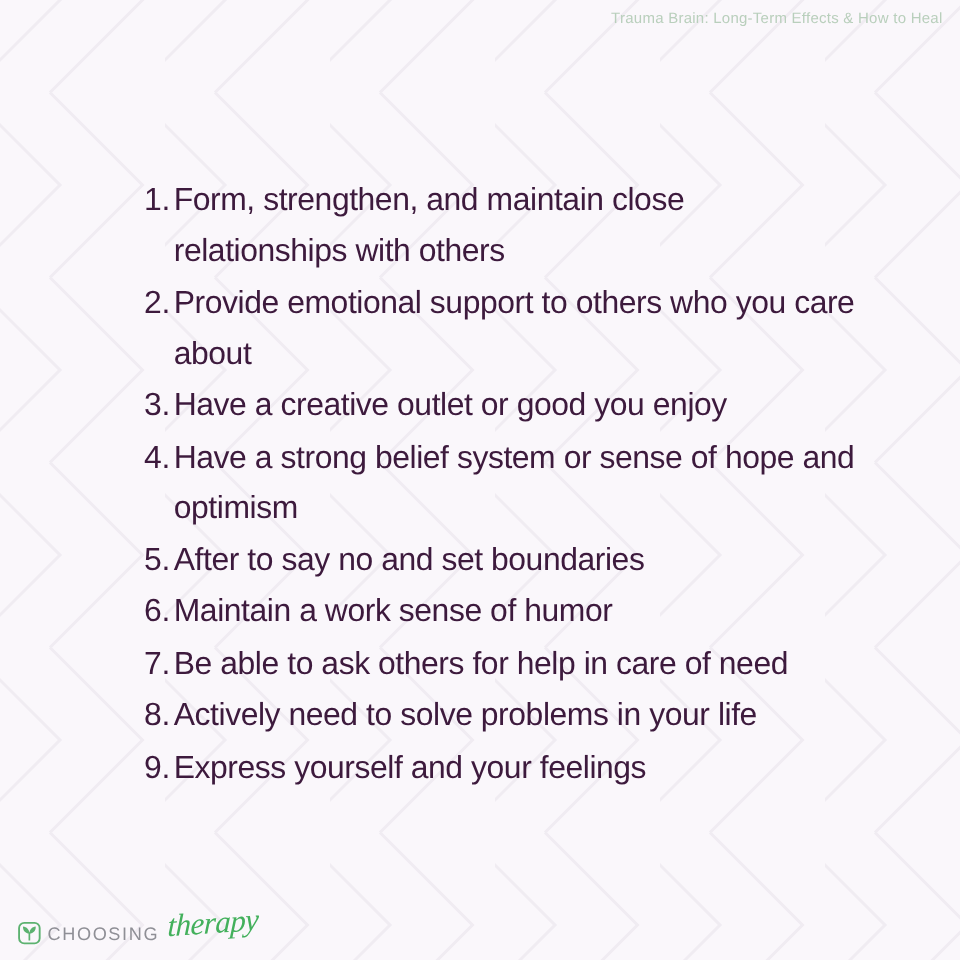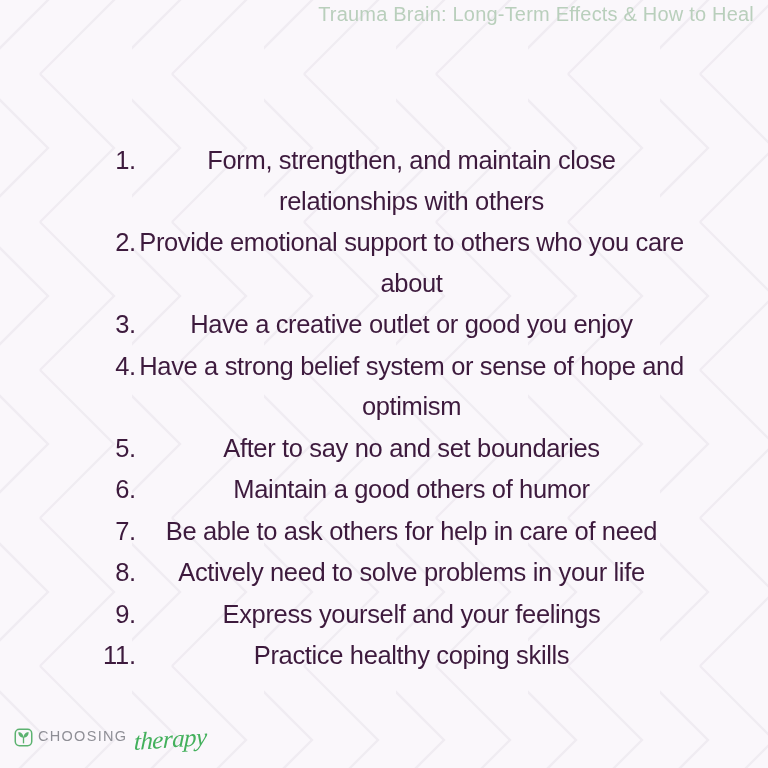--- a/index.html
+++ b/index.html
@@ -42,21 +42,21 @@
     height: 28px;
     z-index: 2;
     display: flex;
     align-items: center;
     justify-content: flex-end;
     padding-right: 14px;
     box-sizing: border-box;
   }
   #header-title {
     font-family: "Liberation Sans", sans-serif;
-    font-size: 20px;
+    font-size: 12px;
     letter-spacing: 0.2px;
     color: #b9cfbc;
     white-space: nowrap;
   }
 
   
   #title-wrap {
     position: absolute;
     top: 68px;
     left: 0;
@@ -109,31 +109,30 @@
     letter-spacing: -0.2px;
   }
   .step-text {
     flex: 1 1 auto;
     font-family: "Liberation Sans", sans-serif;
     font-size: 25.5px;
     line-height: 40.5px;
     color: #3d1a3d;
     letter-spacing: -0.35px;
     max-width: 545px;
-    text-align: center;
   }
 
   
   #logo {
     position: absolute;
     left: 14px;
     bottom: 12px;
     z-index: 2;
     display: flex;
-    align-items: flex-start;
+    align-items: flex-end;
     gap: 5px;
   }
   #logo-mark {
     width: 19px;
     height: 19px;
     display: block;
   }
   #logo-choosing {
     font-family: "Liberation Sans", sans-serif;
     font-size: 14.5px;
@@ -194,37 +193,33 @@
         <li class="step-row">
           <span class="step-num">4.</span>
           <span class="step-text">Have a strong belief system or sense of hope and optimism</span>
         </li>
         <li class="step-row">
           <span class="step-num">5.</span>
           <span class="step-text">After to say no and set boundaries</span>
         </li>
         <li class="step-row">
           <span class="step-num">6.</span>
-          <span class="step-text">Maintain a good others of humor</span>
+          <span class="step-text">Maintain a work sense of humor</span>
         </li>
         <li class="step-row">
           <span class="step-num">7.</span>
           <span class="step-text">Be able to ask others for help in care of need</span>
         </li>
         <li class="step-row">
           <span class="step-num">8.</span>
           <span class="step-text">Actively need to solve problems in your life</span>
         </li>
         <li class="step-row">
           <span class="step-num">9.</span>
           <span class="step-text">Express yourself and your feelings</span>
-        </li>
-        <li class="step-row">
-          <span class="step-num">11.</span>
-          <span class="step-text">Practice healthy coping skills</span>
         </li>
       </ol>
   </div>
 
   <div id="logo">
     <svg id="logo-mark" viewBox="0 0 24 24" aria-hidden="true">
       <rect x="1.6" y="1.6" width="20.8" height="20.8" rx="5.2" ry="5.2" fill="none" stroke="#5cb270" stroke-width="1.9"></rect>
       <path d="M12 19.4 L12 11.2" fill="none" stroke="#5cb270" stroke-width="1.7"></path>
       <path d="M12 12.4 C12 8.2 9.3 5.6 5.6 5.2 C5.2 9.2 7.9 12.2 12 12.4 Z" fill="#5cb270"></path>
       <path d="M12 12.4 C12 8.2 14.7 5.6 18.4 5.2 C18.8 9.2 16.1 12.2 12 12.4 Z" fill="#5cb270"></path>

